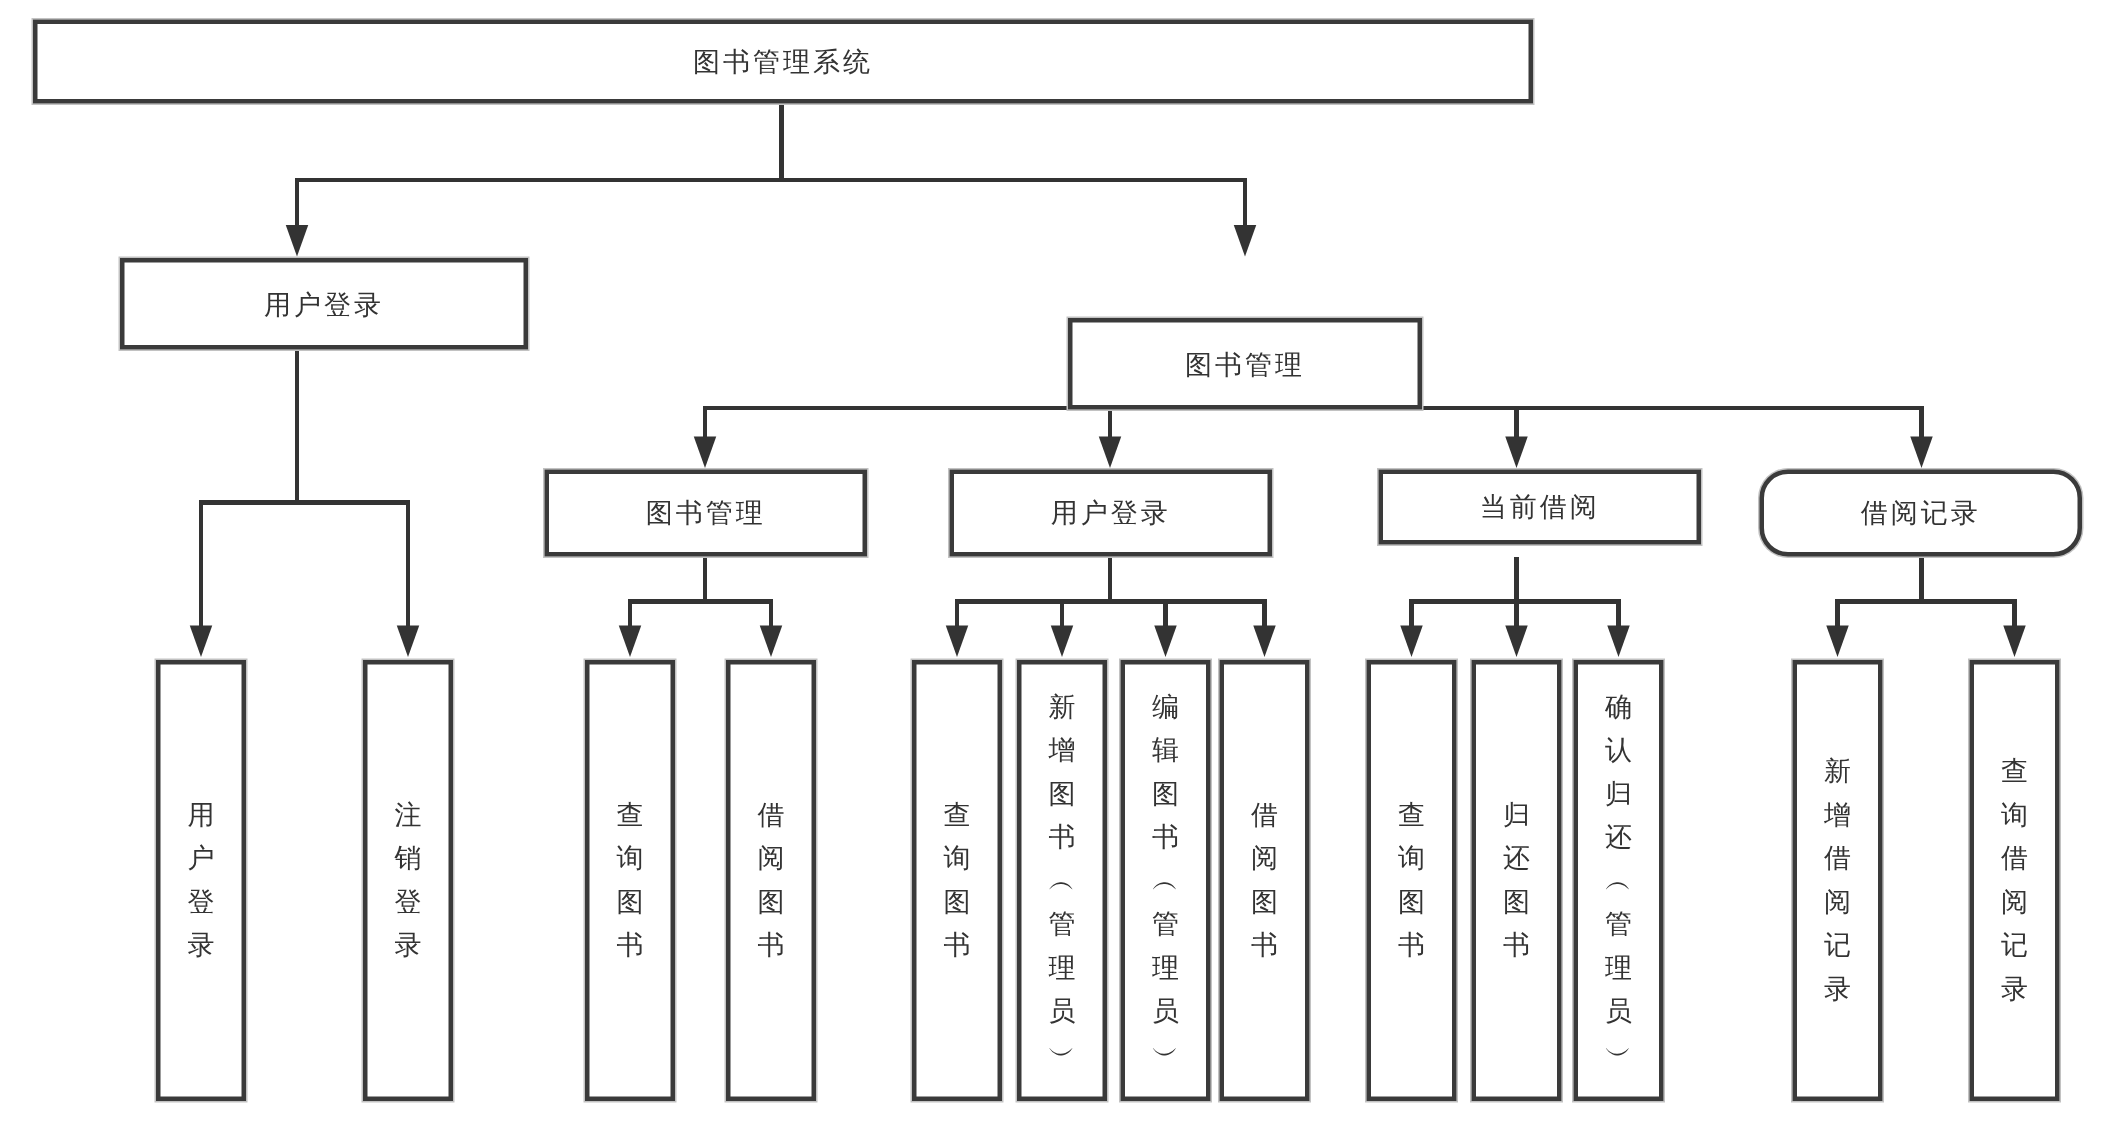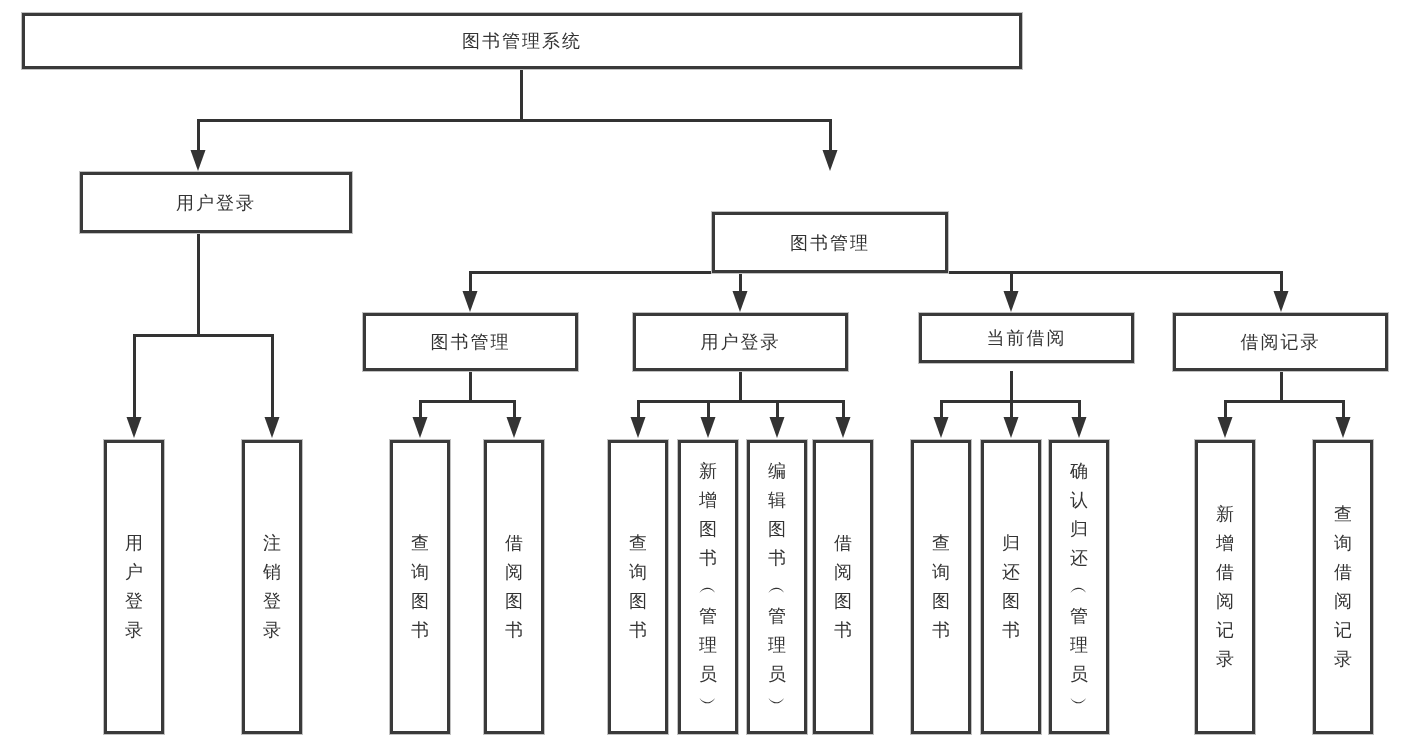--- a/index.html
+++ b/index.html
@@ -41,21 +41,21 @@
     color:#333333;
   }
   .v-label div{text-align:center;}
   
   #node-root{left:22px;top:13px;width:1000px;height:56px;}
   #node-user-login{left:80px;top:172px;width:272px;height:61px;}
   #node-book-mgmt{left:712px;top:172px;width:236px;height:61px;margin-top:40px;}
   #node-new-book-rec{left:363px;top:313px;width:215px;height:58px;}
   #node-book-borrow{left:633px;top:313px;width:215px;height:58px;}
   #node-current-borrow{left:903px;top:313px;width:215px;height:50px;margin-left:16px;}
-  #node-borrow-records{left:1173px;top:313px;width:215px;height:58px;}
+  #node-borrow-records{left:1173px;top:313px;width:215px;height:58px;border-radius:19px;}
   .leaf{top:440px;width:60px;height:294px;}
   #leaf-a1{left:104px;}
   #leaf-a2{left:242px;}
   #leaf-b1{left:390px;}
   #leaf-b2{left:484px;}
   #leaf-c1{left:608px;}
   #leaf-c2{left:678px;}
   #leaf-c3{left:747px;}
   #leaf-c4{left:813px;}
   #leaf-d1{left:911px;}

